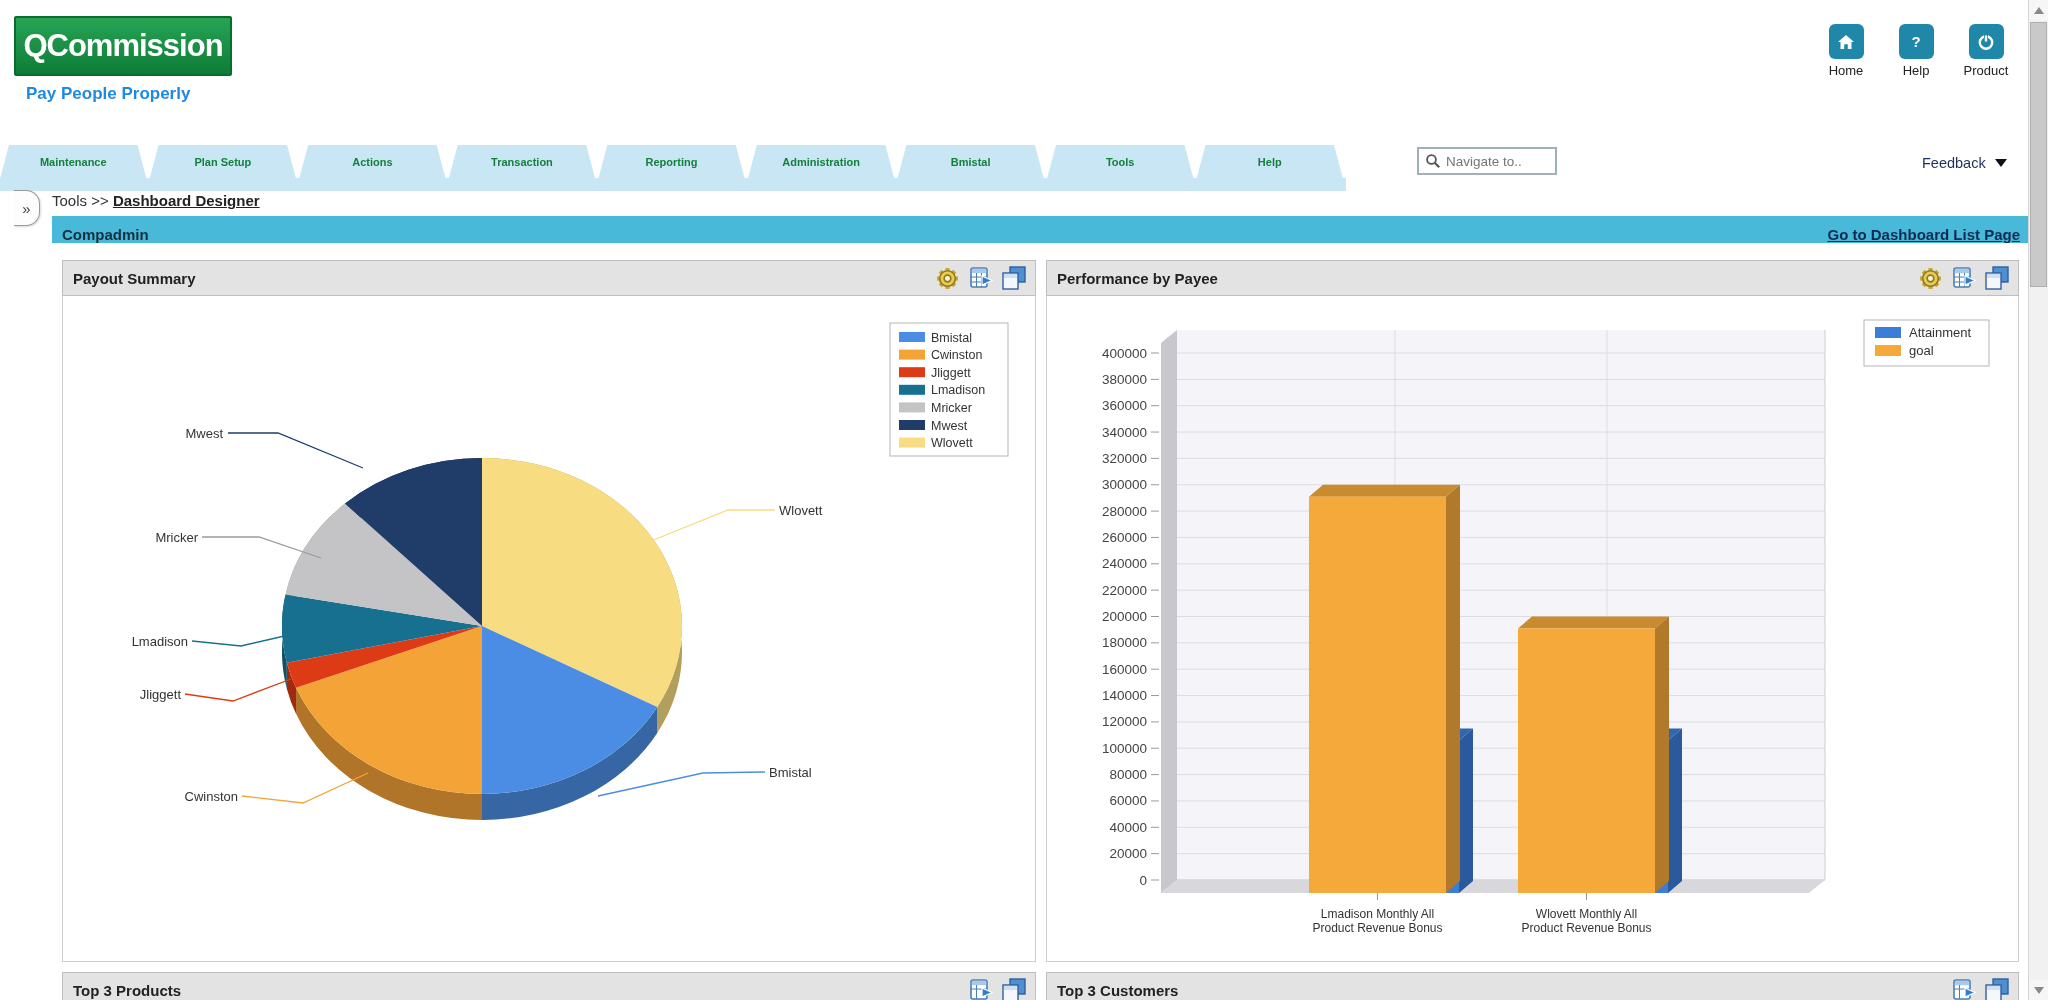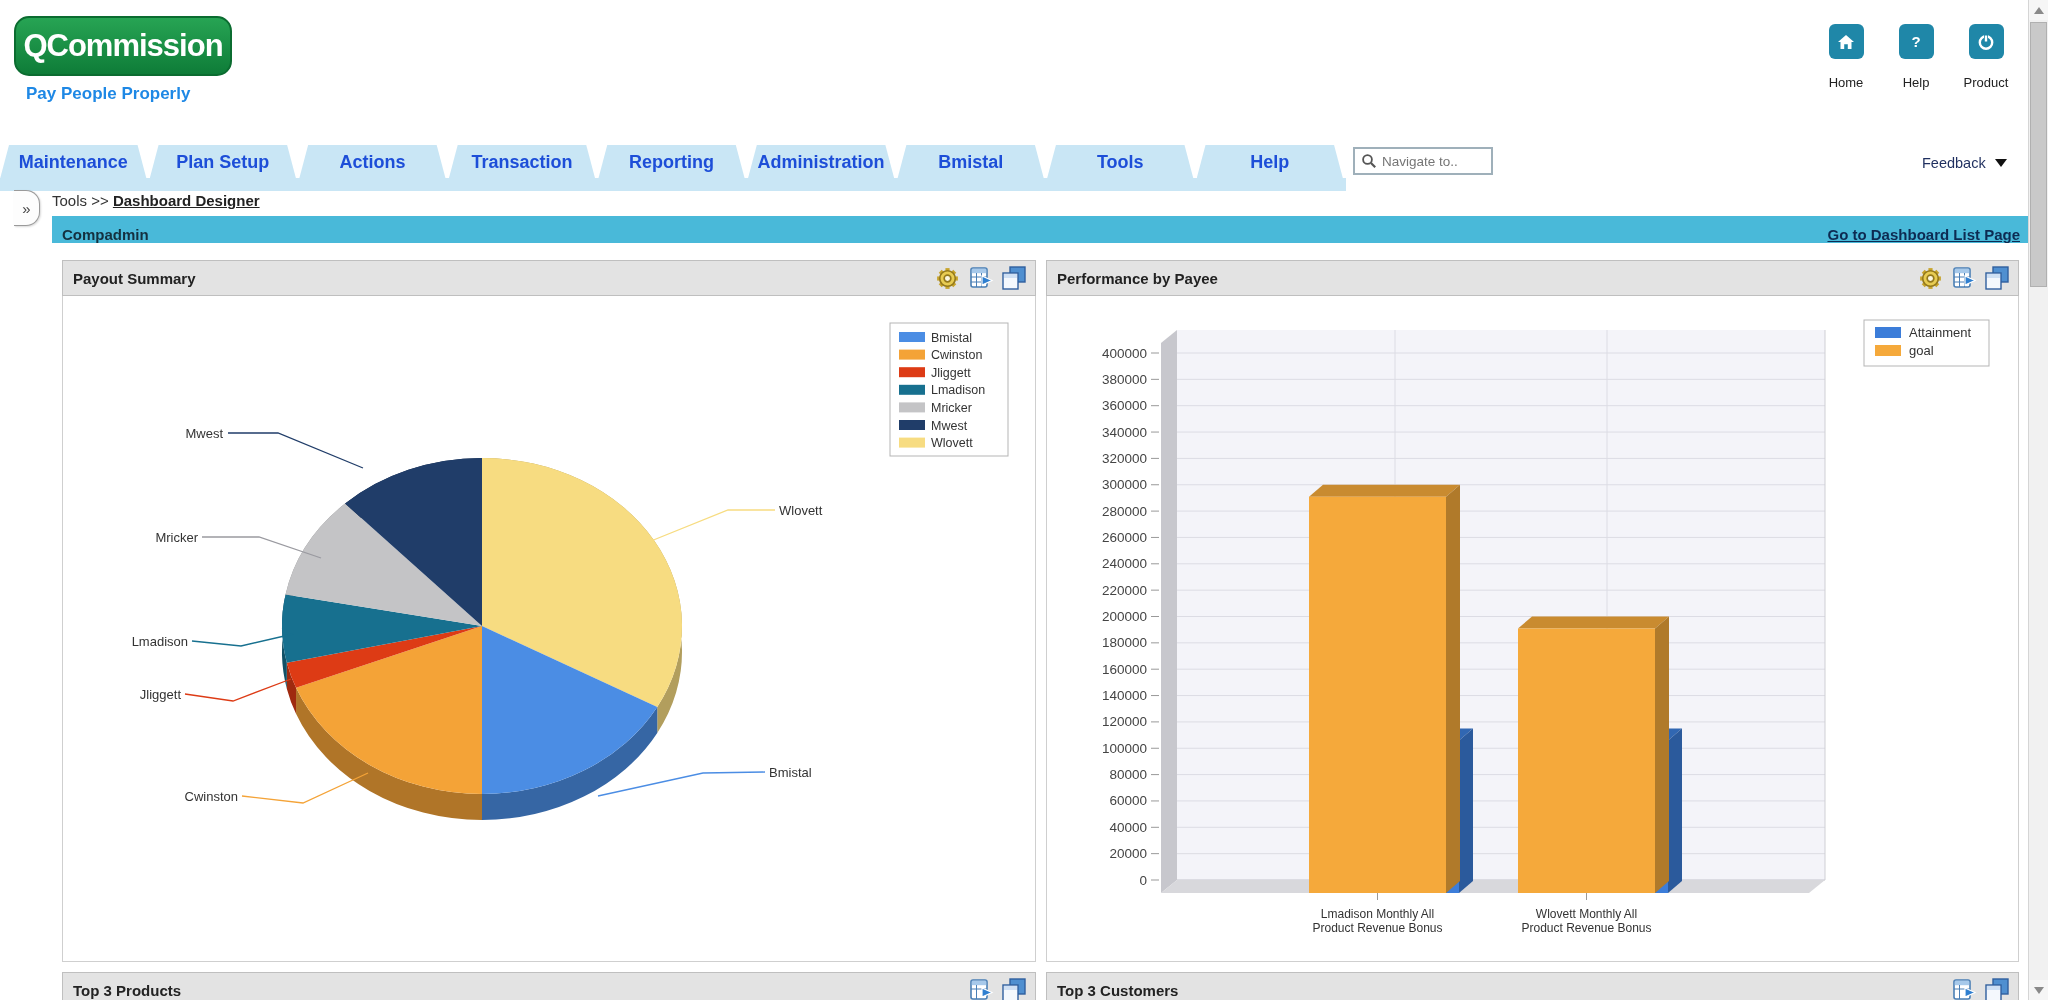--- a/index.html
+++ b/index.html
@@ -2,38 +2,38 @@
 <html><head>
 <meta charset="utf-8">
 <style>
   * { margin:0; padding:0; box-sizing:border-box; }
   html,body { width:2048px; height:1000px; overflow:hidden; }
   body { font-family:"Liberation Sans", sans-serif; background:#ffffff; position:relative; }
   .screen { position:absolute; inset:0; width:2048px; height:1000px; background:#fff; overflow:hidden; }
 
   
   .logo-box { position:absolute; left:14px; top:16px; width:218px; height:60px;
-    background:linear-gradient(#27a454,#0e7c38); border:2px solid #0b6c30; border-radius:15px;
+    background:linear-gradient(#27a454,#0e7c38); border:2px solid #0b6c30; border-radius:2px;
     display:flex; align-items:center; justify-content:center; }
   .logo-box span { color:#fff; font-size:31px; font-weight:bold; letter-spacing:-1px; }
   .tagline { position:absolute; left:26px; top:84px; font-size:17px; font-weight:bold; color:#1e88e5; }
 
   .header-actions { position:absolute; left:1822px; top:24px; display:flex; gap:22px; }
   .hbtn { display:flex; flex-direction:column; align-items:center; width:48px; cursor:pointer; }
   .hbtn .sq { width:35px; height:35px; background:#1f87a8; border-radius:6px; display:flex; align-items:center; justify-content:center; }
-  .hbtn .lbl { margin-top:16px; font-size:13px; color:#222; }
+  .hbtn .lbl { margin-top:4px; font-size:13px; color:#222; }
 
   
   .tabbar { position:absolute; left:0; top:145px; width:1346px; height:46px; }
   .tabstrip { position:absolute; left:0; bottom:0; width:100%; height:13px; background:#c9e6f5; }
   .tabs { position:absolute; left:0; top:0; width:100%; height:34px; display:flex; }
   .tab { flex:1; margin-right:3px; background:#c9e6f5; display:flex; align-items:center; justify-content:center;
-    font-size:18px; font-weight:bold; color:#1d4ed8; cursor:pointer;
+    font-size:11px; font-weight:bold; color:#15803d; cursor:pointer;
     clip-path:polygon(9px 0, calc(100% - 9px) 0, 100% 100%, 0 100%); }
-  .searchbox { position:absolute; left:1353px; top:147px; width:140px; height:28px; background:#fff;
+  .searchbox { position:absolute; left:1417px; top:147px; width:140px; height:28px; background:#fff;
     border:2px solid #9fb0ba; display:flex; align-items:center; padding:4px 6px; gap:5px; }
   .searchbox input { border:none; outline:none; width:100px; font-size:13.5px; color:#777; font-family:"Liberation Sans",sans-serif; }
   .feedback { position:absolute; left:1922px; top:155px; font-size:14.5px; color:#1f2f5f; cursor:pointer; display:flex; align-items:center; gap:9px; }
   .tri-down { width:0; height:0; border-left:6px solid transparent; border-right:6px solid transparent; border-top:8px solid #111; }
 
   
   .crumb-badge { position:absolute; left:14px; top:190px; width:26px; height:36px; background:#fdfdfd;
     border:1px solid #9a9a9a; border-left:none; border-radius:0 14px 14px 0; box-shadow:1px 1px 2px rgba(0,0,0,.15);
     display:flex; align-items:center; justify-content:center; font-size:15px; color:#444; cursor:pointer; }
   .breadcrumb { position:absolute; left:52px; top:192px; font-size:15px; color:#333; }

